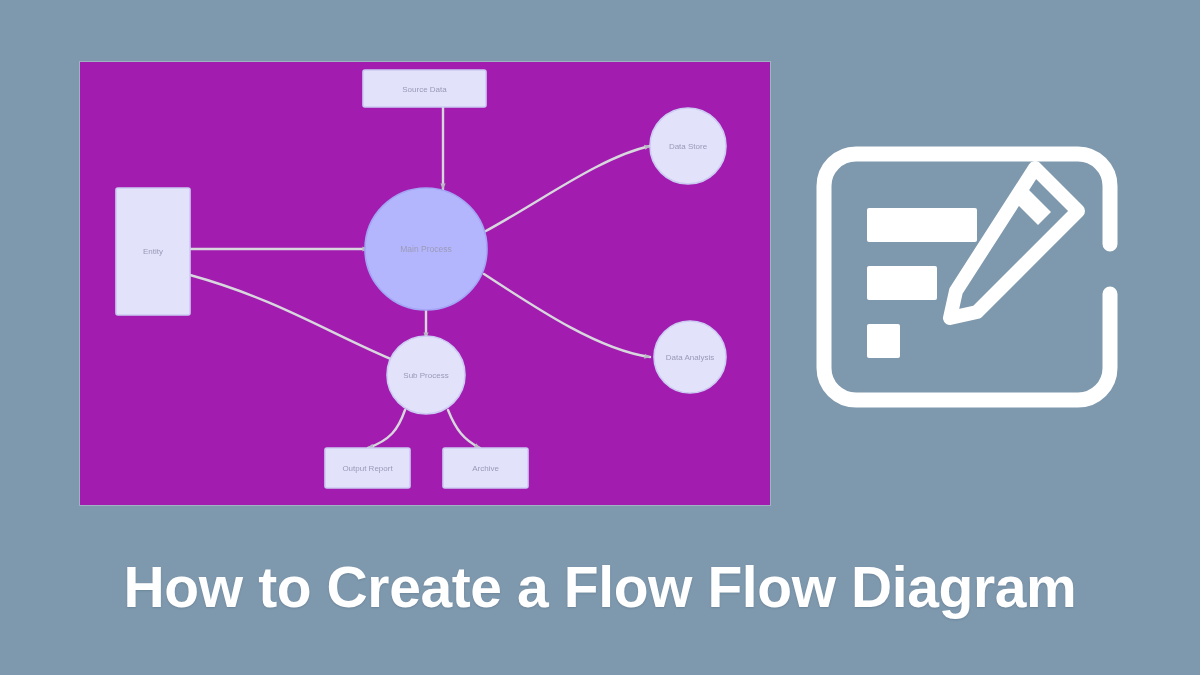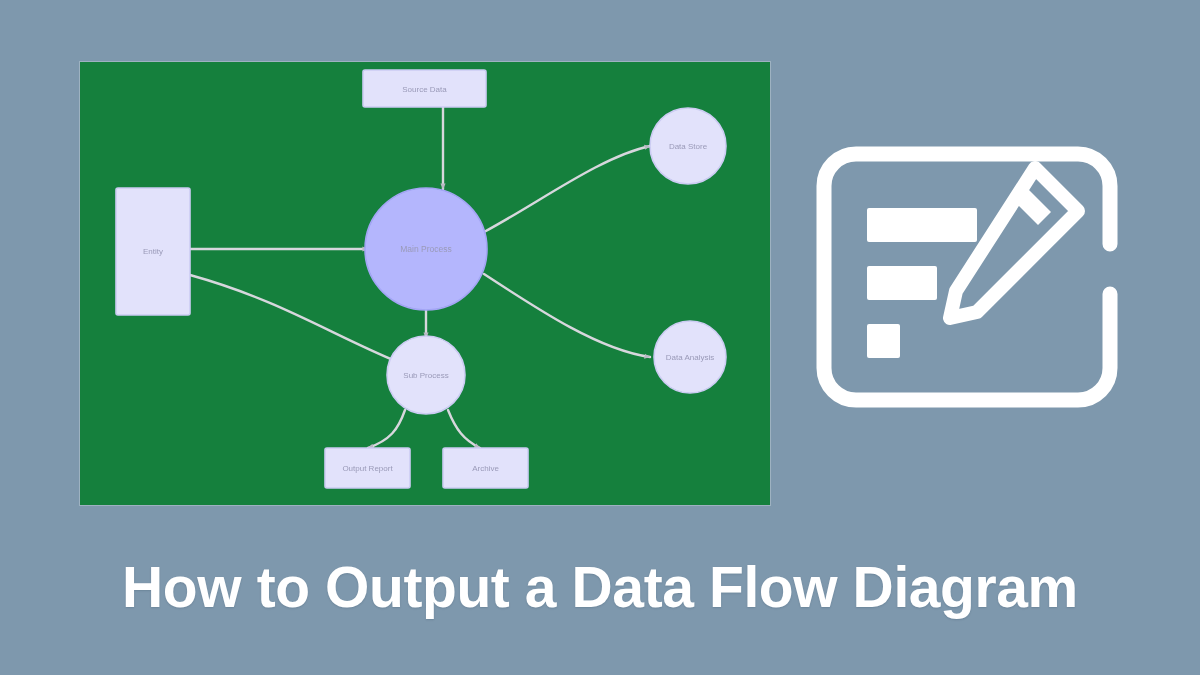--- a/index.html
+++ b/index.html
@@ -23,21 +23,21 @@
     background: #7e98ad;
   }
 
   
   #diagram-card {
     position: absolute;
     left: 80px;
     top: 62px;
     width: 690px;
     height: 443px;
-    background: #15803d;
+    background: #a21caf;
     box-shadow: 0 0 0 1px rgba(255,255,255,0.25);
   }
 
   #dfd-canvas {
     position: absolute;
     left: 0;
     top: 0;
     width: 690px;
     height: 443px;
     display: block;
@@ -171,15 +171,15 @@
     </g>
 
     <g fill="none" stroke="#ffffff" stroke-width="14" stroke-linejoin="round">
       <path d="M 223,22 L 266,65 L 165,166 L 138,172 L 144,145 Z"></path>
     </g>
     <g fill="#ffffff">
       <path d="M 216,43 L 239,66 L 226,79 L 203,56 Z"></path>
     </g>
   </svg>
 
-  <div id="page-title">How to Output a Data Flow Diagram</div>
+  <div id="page-title">How to Create a Flow Flow Diagram</div>
 
 </div>
 
 </body></html>

